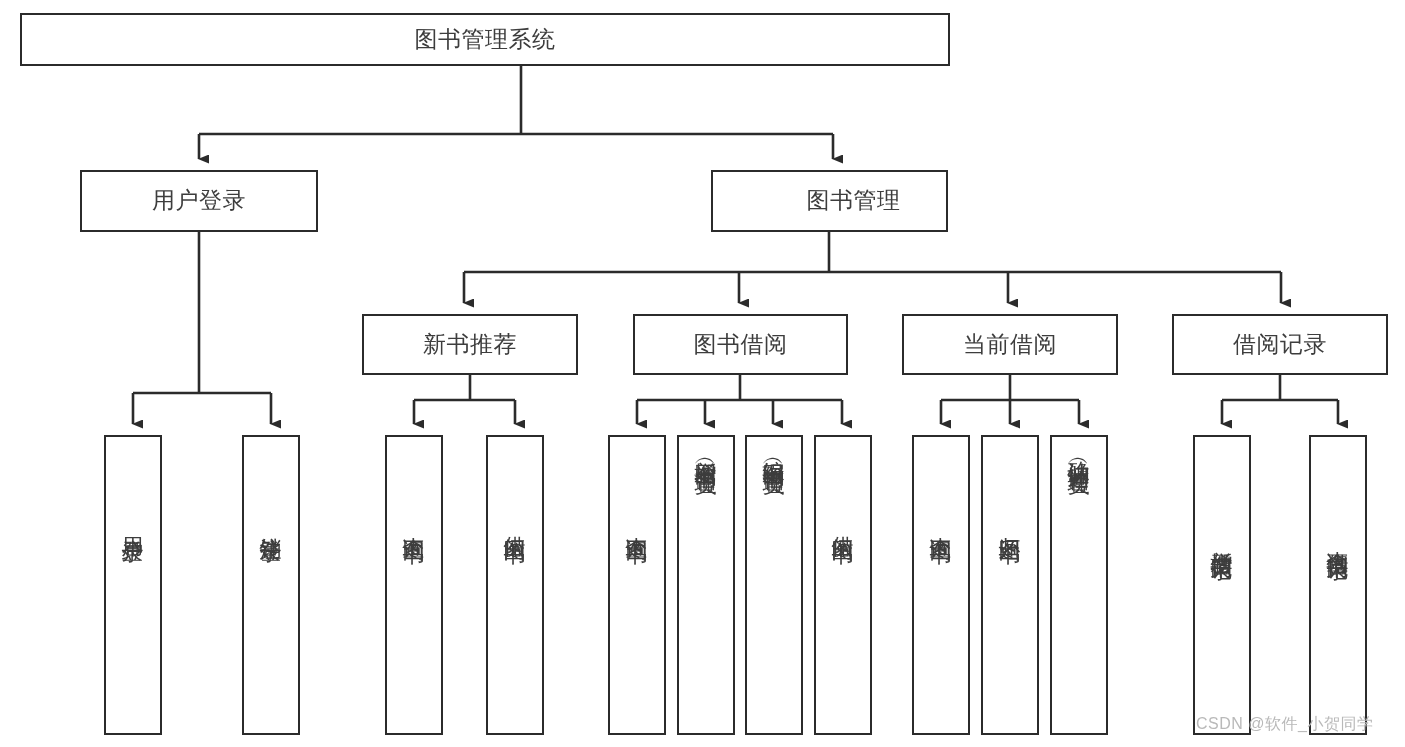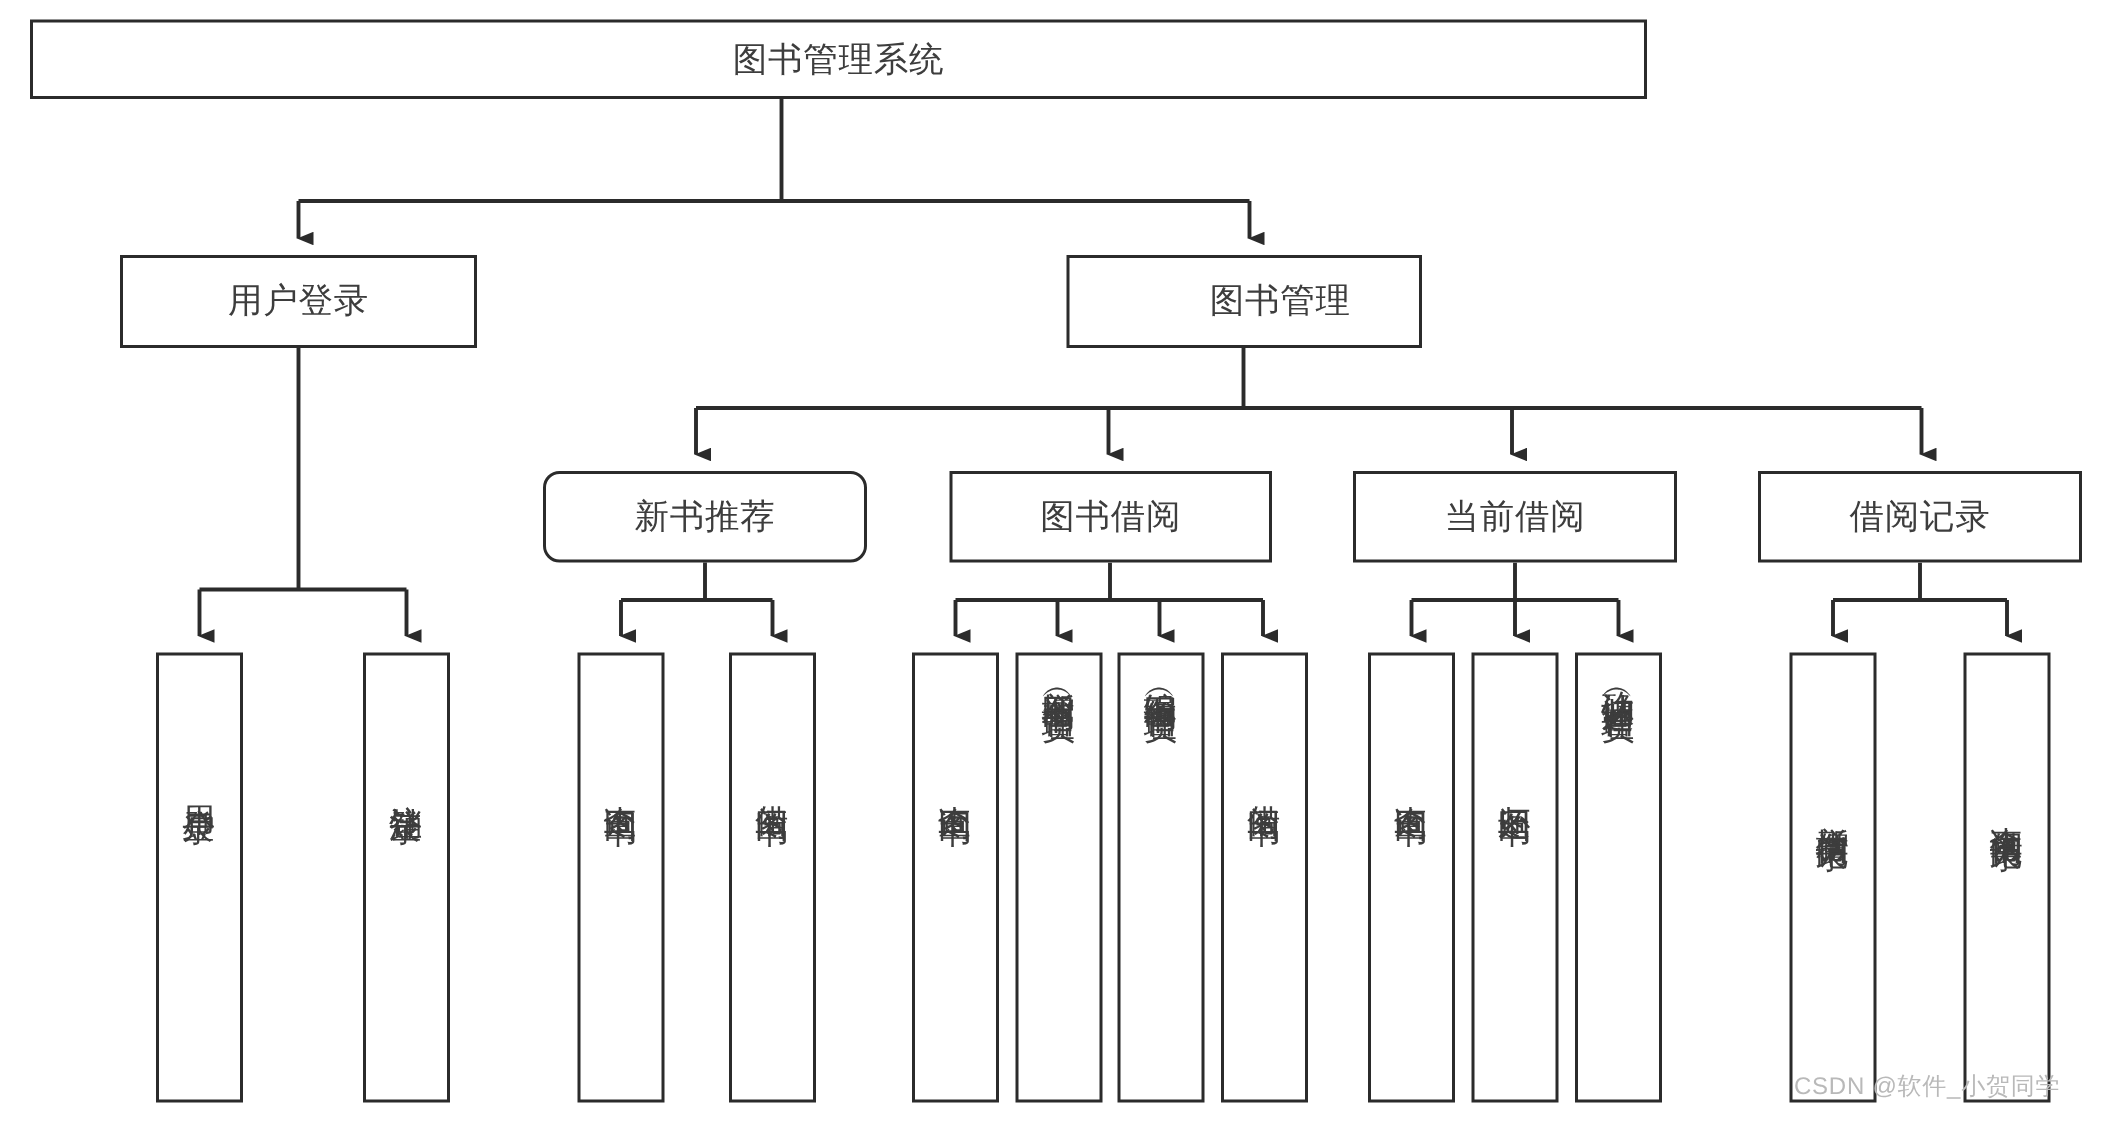--- a/index.html
+++ b/index.html
@@ -122,32 +122,32 @@
       <path d="M1010,400 L1010,424" marker-end="url(#arrow)"></path>
       <path d="M1079,400 L1079,424" marker-end="url(#arrow)"></path>
 
       <path d="M1280,375 L1280,400"></path>
       <path d="M1222,400 L1338,400"></path>
       <path d="M1222,400 L1222,424" marker-end="url(#arrow)"></path>
       <path d="M1338,400 L1338,424" marker-end="url(#arrow)"></path>
     </g>
   </svg>
 
-  <div class="node" style="left:20px; top:13px; width:1078px; height:53px;">
+  <div class="node" style="left:20px; top:13px; width:930px; height:53px;">
     <span class="label">图书管理系统</span>
   </div>
 
   <div class="node" style="left:80px; top:170px; width:238px; height:62px;">
     <span class="label">用户登录</span>
   </div>
   <div class="node" style="left:711px; top:170px; width:237px; height:62px;padding-left:48px;">
     <span class="label">图书管理</span>
   </div>
 
-  <div class="node" style="left:362px; top:314px; width:216px; height:61px;border-radius:11px;">
+  <div class="node" style="left:362px; top:314px; width:216px; height:61px;">
     <span class="label">新书推荐</span>
   </div>
   <div class="node" style="left:633px; top:314px; width:215px; height:61px;">
     <span class="label">图书借阅</span>
   </div>
   <div class="node" style="left:1172px; top:314px; width:216px; height:61px;">
     <span class="label">借阅记录</span>
   </div>
   <div class="node" style="left:902px; top:314px; width:216px; height:61px;">
     <span class="label">当前借阅</span>

